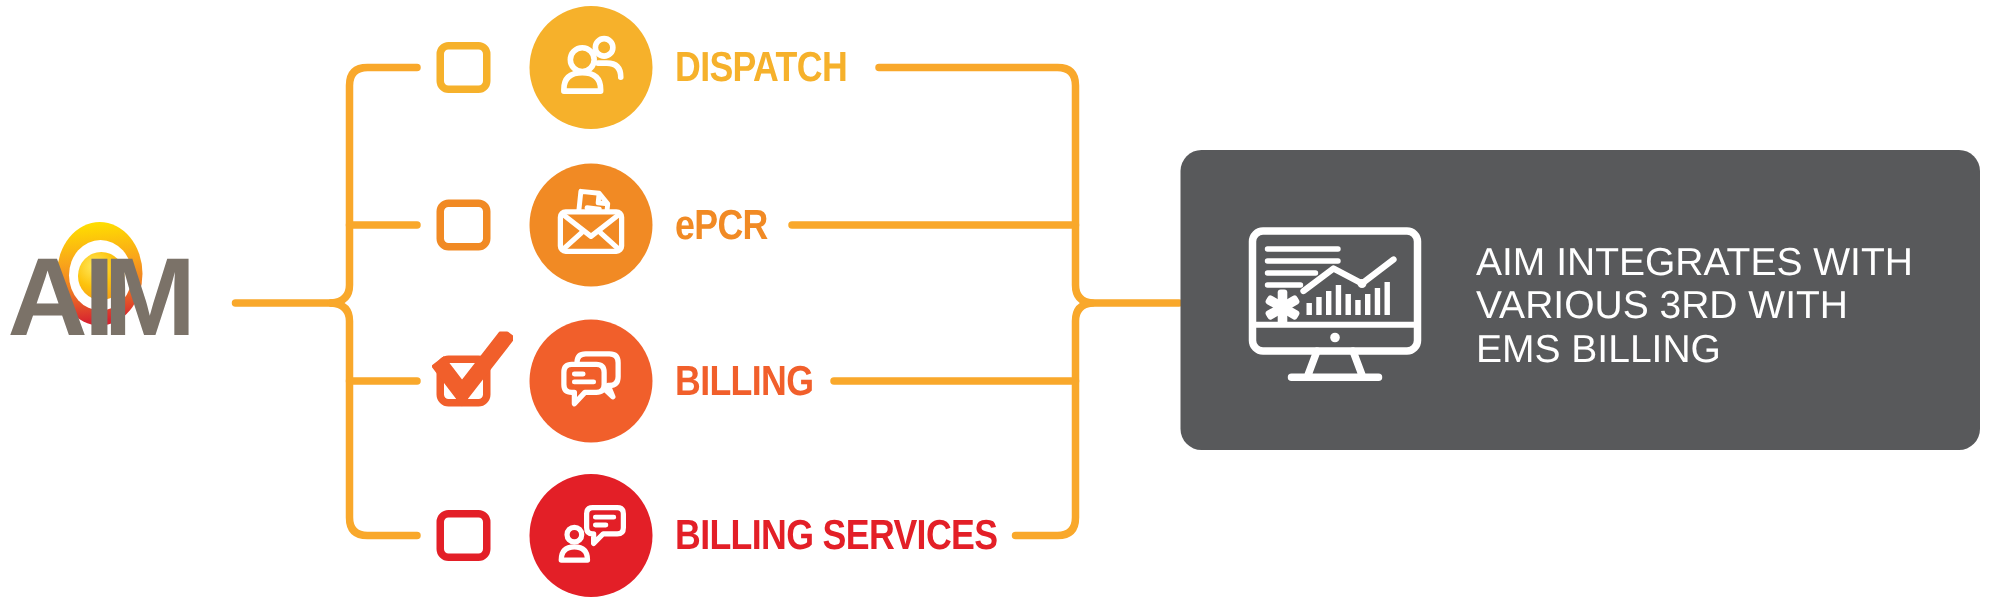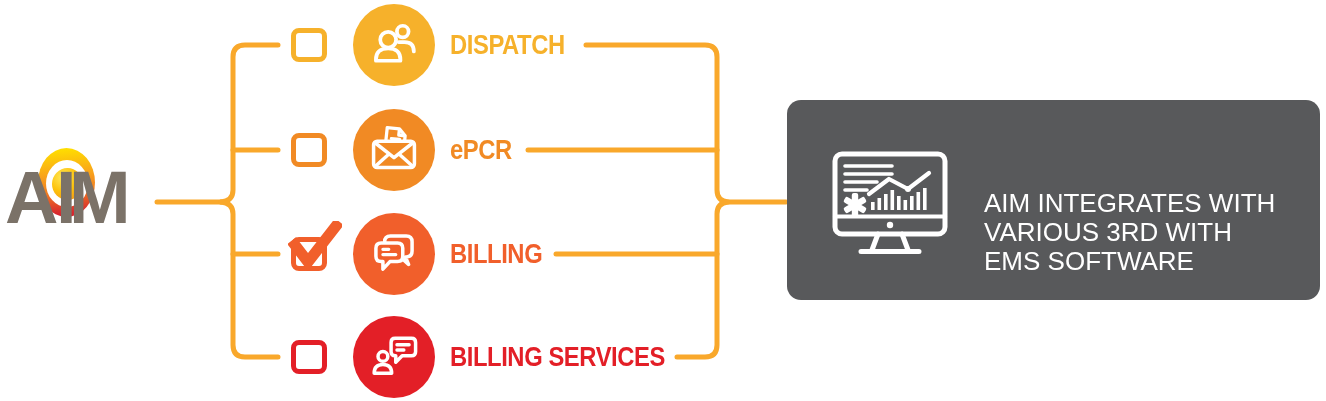--- a/index.html
+++ b/index.html
@@ -34,21 +34,21 @@
   .r0l{top:28px;} .r1l{top:133px;} .r2l{top:237px;} .r3l{top:340px;}
   #check-mark{position:absolute;left:288px;top:221px;z-index:3;}
   #check-mark path{stroke:var(--accent);stroke-width:11;fill:none;stroke-linecap:square;}
 
   
   .info-box{position:absolute;left:787px;top:100px;width:533px;height:200px;border-radius:14px;
             background:var(--accent,#58595B);z-index:2;}
   .monitor-wrap{position:absolute;left:44px;top:50px;width:118px;height:112px;}
   .monitor-wrap svg{width:118px;height:112px;}
   .info-text{position:absolute;left:197px;top:60px;color:#fff;font-size:26px;line-height:29px;
-             font-weight:400;white-space:nowrap;margin-top:29px;}
+             font-weight:400;white-space:nowrap;}
 </style>
 </head>
 <body>
 
 <div id="canvas">
 
   <div style="--accent: #F9A82B;">
     <svg id="connector-svg" width="1326" height="401" viewBox="0 0 1326 401">
       <path d="M157 202 H221"></path>
       <path d="M278 45 H245 Q233 45 233 57 V190 Q233 201 221 202"></path>
@@ -159,17 +159,17 @@
           <rect x="72.5" y="50" width="3.6" height="10"></rect>
           <rect x="79" y="46" width="3.6" height="14"></rect>
           <rect x="85.5" y="42" width="3.6" height="18"></rect>
           <rect x="92" y="38" width="3.6" height="22"></rect>
         </g>
       </svg>
     </div>
     <div class="info-text">
       <div>AIM INTEGRATES WITH</div>
       <div>VARIOUS 3RD WITH</div>
-      <div>EMS SOFTWARE</div>
+      <div>EMS BILLING</div>
     </div>
   </div>
 
 </div>
 
 </body></html>

